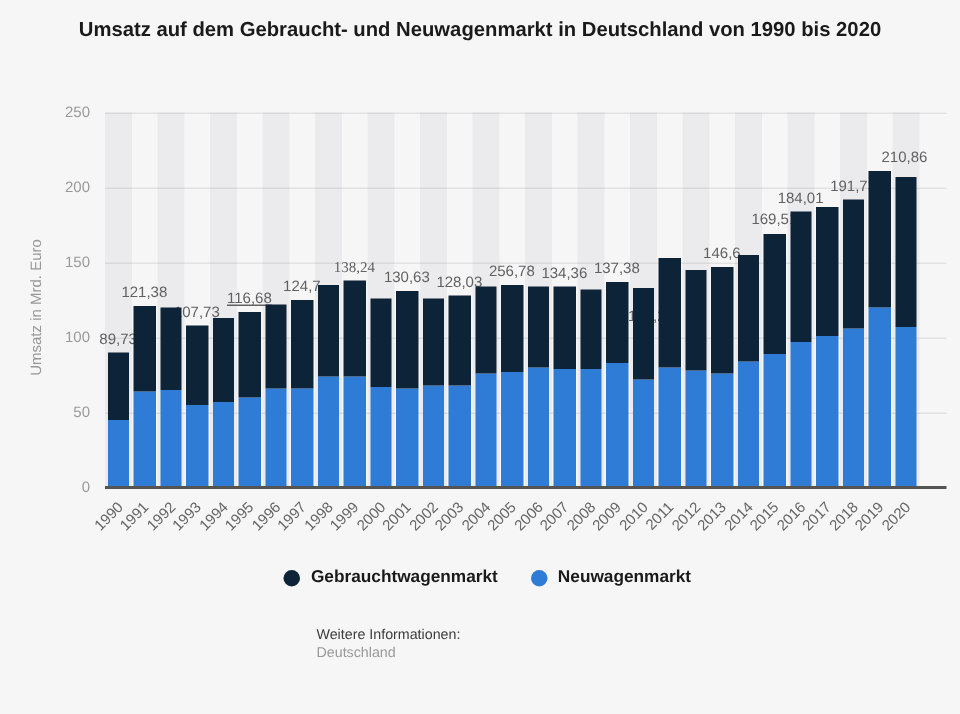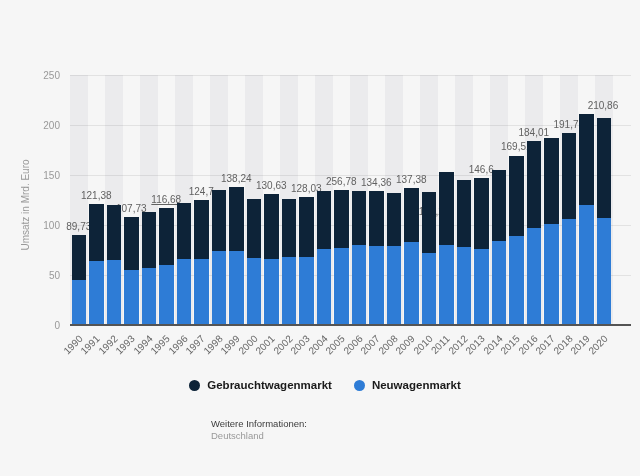--- a/index.html
+++ b/index.html
@@ -27,20 +27,21 @@
   .footer-source{position:absolute;left:55px;top:418px;font-size:9.5px;line-height:11px;color:#999;}
   .footer-source .head{color:#3c3c3c;font-weight:bold;}
   .footer-info{position:absolute;left:211px;top:418px;font-size:9.5px;line-height:12px;color:#999;}
   .footer-info .head{color:#3c3c3c;}
 </style>
 </head>
 <body>
 
 <div id="canvas">
   <div class="title-block">
+    <div>Umsatz auf dem Gebraucht- und Neuwagenmarkt in Deutschland von 1990 bis 2020</div>
   </div>
 
   <div class="y-axis-title">
     <span>Umsatz in Mrd. Euro</span>
   </div>
 
   <div id="grid-layer">
       <div class="baseline" style="top: 324px;"></div>
       <div class="gridline" style="top: 275px;"></div>
       <div class="gridline" style="top: 225px;"></div>
@@ -70,21 +71,21 @@
       <div class="seg" style="left: 89px; width: 14.5px; bottom: 60px; height: 56.68px; background: rgb(13, 35, 56);"></div>
       <div class="stripe" style="left: 105px; width: 17.5px;"></div>
       <div class="seg" style="left: 106.5px; width: 14.5px; bottom: 0px; height: 66px; background: rgb(46, 124, 214);"></div>
       <div class="seg" style="left: 106.5px; width: 14.5px; bottom: 66px; height: 56.5px; background: rgb(13, 35, 56);"></div>
       <div class="total-label" style="left: 99.25px; top: 111.3px;">124,7</div>
       <div class="seg" style="left: 124px; width: 14.5px; bottom: 0px; height: 66.5px; background: rgb(46, 124, 214);"></div>
       <div class="seg" style="left: 124px; width: 14.5px; bottom: 66.5px; height: 58.2px; background: rgb(13, 35, 56);"></div>
       <div class="stripe" style="left: 140px; width: 17.5px;"></div>
       <div class="seg" style="left: 141.5px; width: 14.5px; bottom: 0px; height: 74px; background: rgb(46, 124, 214);"></div>
       <div class="seg" style="left: 141.5px; width: 14.5px; bottom: 74px; height: 61.5px; background: rgb(13, 35, 56);"></div>
-      <div class="total-label" style="left: 134.25px; top: 97.76px;">138,24</div>
+      <div class="total-label" style="left: 134.25px; top: 97.76px; font-family: Liberation Serif, serif;">138,24</div>
       <div class="seg" style="left: 159px; width: 14.5px; bottom: 0px; height: 74.5px; background: rgb(46, 124, 214);"></div>
       <div class="seg" style="left: 159px; width: 14.5px; bottom: 74.5px; height: 63.74px; background: rgb(13, 35, 56);"></div>
       <div class="stripe" style="left: 175px; width: 17.5px;"></div>
       <div class="seg" style="left: 176.5px; width: 14.5px; bottom: 0px; height: 67px; background: rgb(46, 124, 214);"></div>
       <div class="seg" style="left: 176.5px; width: 14.5px; bottom: 67px; height: 59.5px; background: rgb(13, 35, 56);"></div>
       <div class="total-label" style="left: 169.25px; top: 105.37px;">130,63</div>
       <div class="seg" style="left: 194px; width: 14.5px; bottom: 0px; height: 66.5px; background: rgb(46, 124, 214);"></div>
       <div class="seg" style="left: 194px; width: 14.5px; bottom: 66.5px; height: 64.13px; background: rgb(13, 35, 56);"></div>
       <div class="stripe" style="left: 210px; width: 17.5px;"></div>
       <div class="seg" style="left: 211.5px; width: 14.5px; bottom: 0px; height: 68px; background: rgb(46, 124, 214);"></div>

